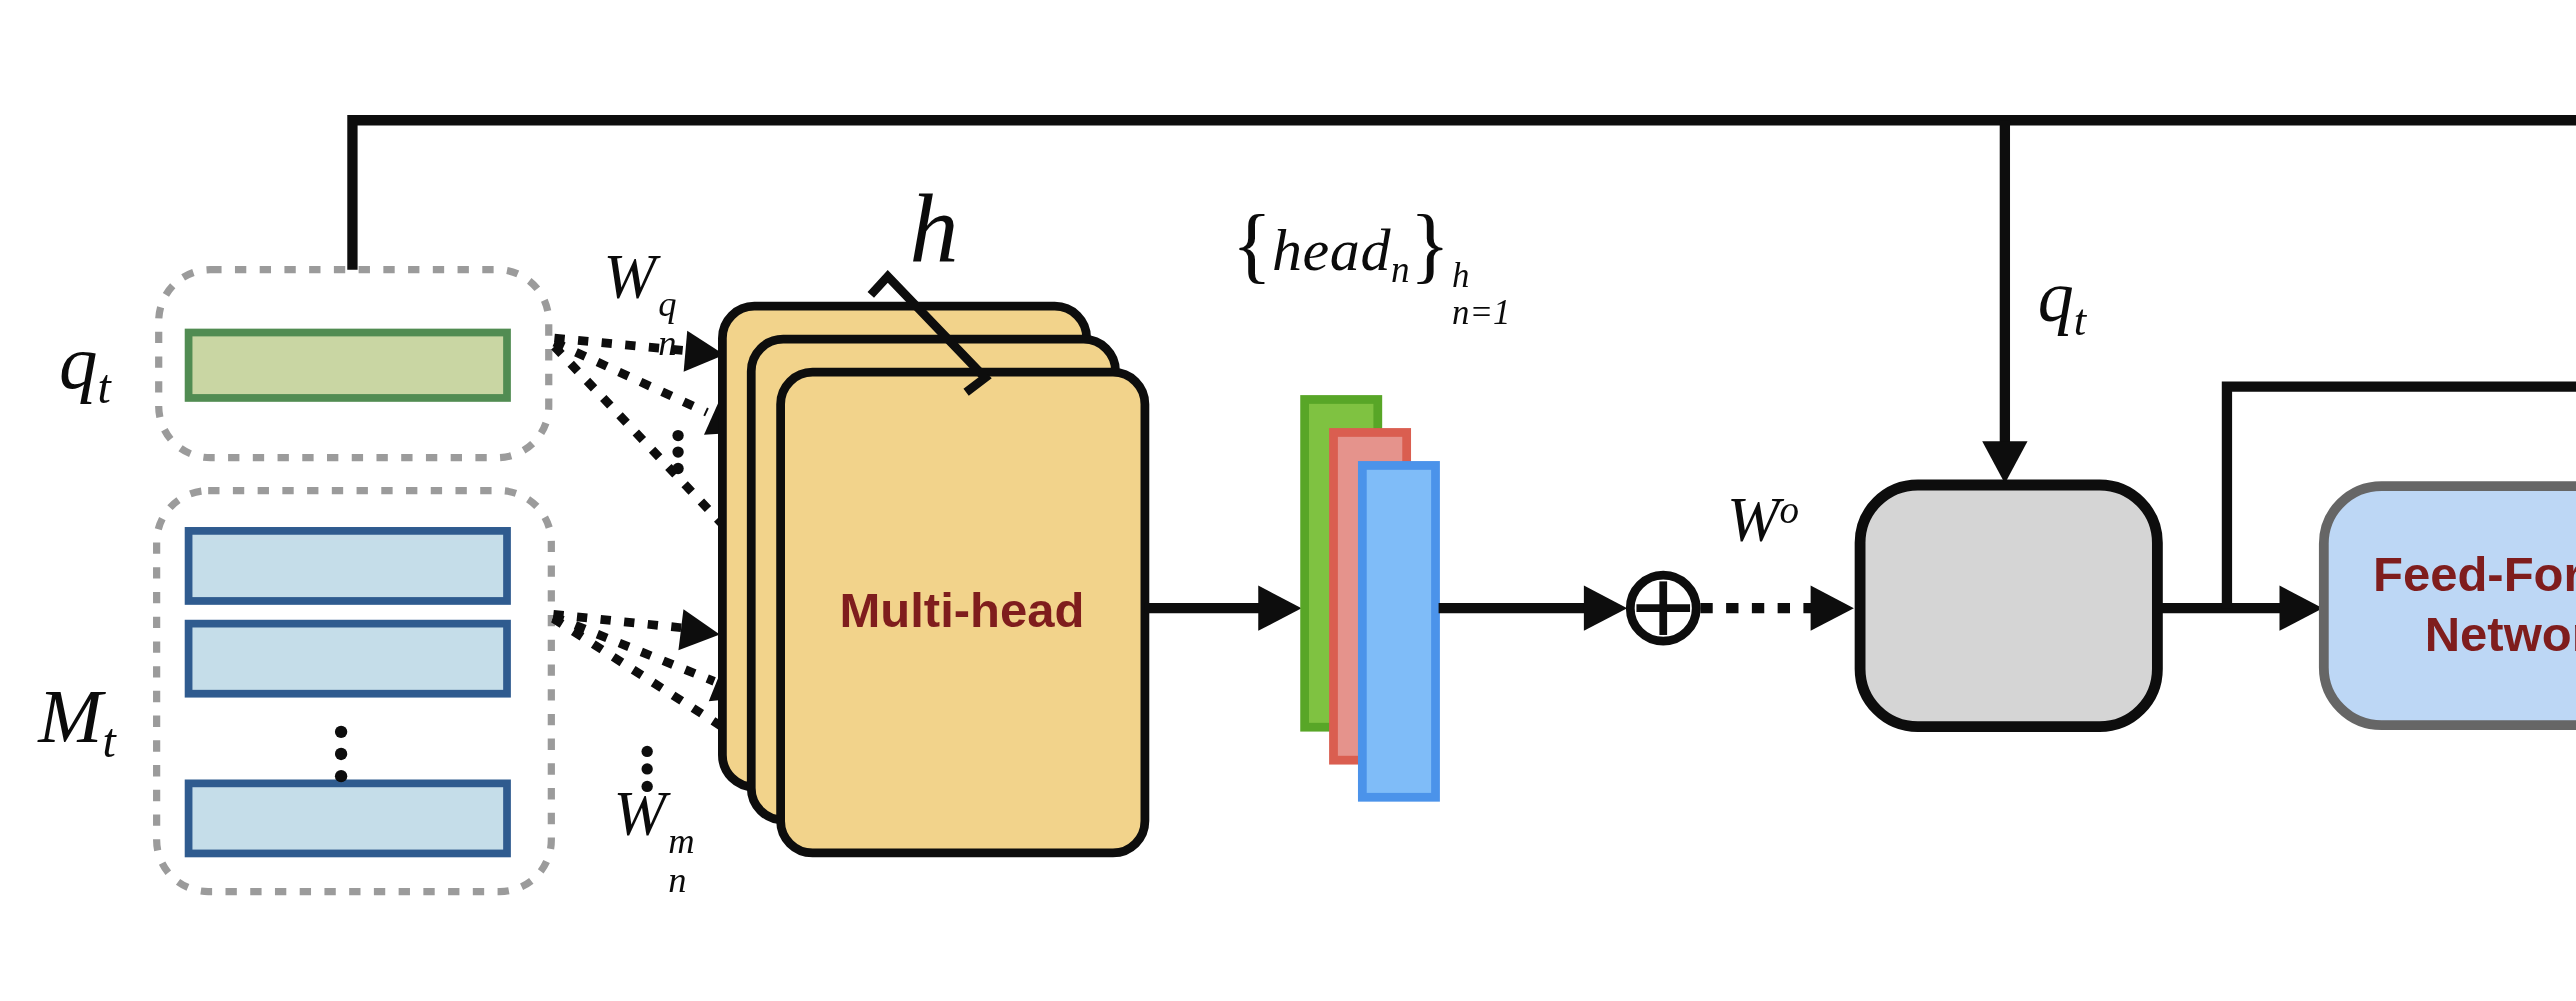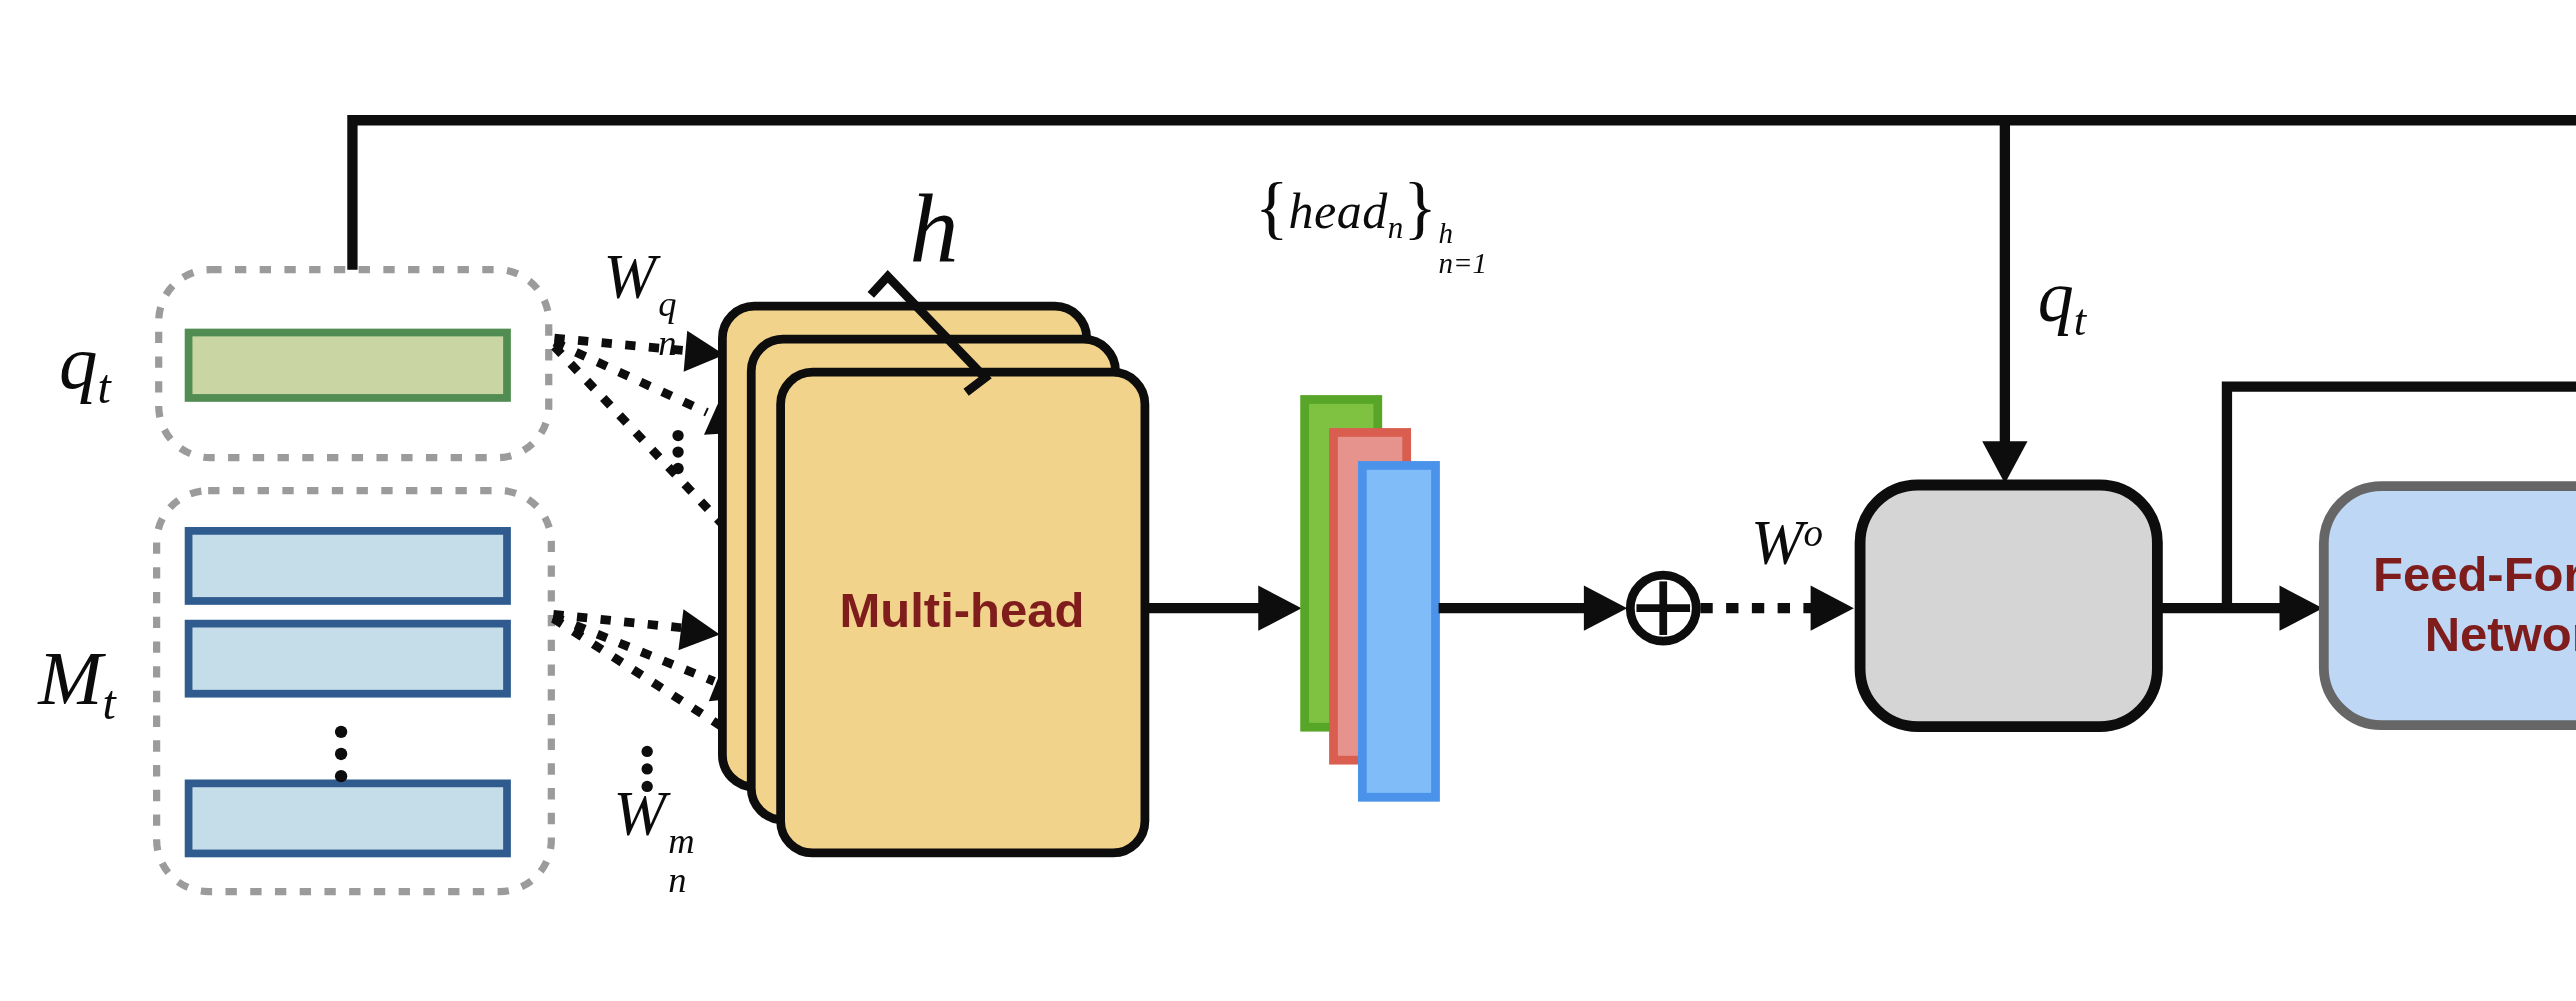--- a/index.html
+++ b/index.html
@@ -14,21 +14,21 @@
       font-size:0.58em;line-height:1.05;margin-left:0.06em;font-style:italic;}
   .ss .up,.ss .dn{display:block;}
   .boxlabel{font-family:"Liberation Sans",sans-serif;font-weight:700;font-style:normal;
             text-align:center;line-height:1.22;color:#7f1d1d;}
   .brace{font-style:normal;font-size:1.40em;font-weight:400;position:relative;top:0.04em;}
   .hw{letter-spacing:0.01em;}
   .m150{font-size:77px;}
   .m140{font-size:72px;}
   .m120{font-size:63px;}
   .m190{font-size:98px;}
-  .m135{font-size:50px;}
+  .m135{font-size:60px;margin-top:40px;}
   .b96{font-size:49px;}
 </style>
 </head>
 <body>
 
 <div id="canvas">
 
 <svg id="diagram-svg" width="3664" height="1002" viewBox="0 0 7111 1944">
 
   <g stroke-linejoin="miter">
@@ -151,21 +151,21 @@
   <g>
     <line x1="6664" y1="1180" x2="6752" y2="1180" stroke-width="20" stroke="#0d0d0d"></line>
     <polygon points="6826,1180 6742,1136 6742,1224" fill="#0d0d0d"></polygon>
   </g>
 </svg>
 
 <div class="label math m150" style="left:85px;top:362px;">
   <span>q</span><sub>t</sub>
 </div>
 
-<div class="label math m150" style="left:77px;top:678px;">
+<div class="label math m150" style="left:77px;top:716px;">
   <span>M</span><sub>t</sub>
 </div>
 
 <div class="label math m120" style="left:640px;top:301px;">
   <span>W</span><span class="ss">
         <span class="up">q</span>
         <span class="dn">n</span>
       </span>
 </div>
 
@@ -184,21 +184,21 @@
   <span class="brace">{</span><span class="hw">head</span><sub>n</sub><span class="brace">}</span><span class="ss">
         <span class="up">h</span>
         <span class="dn">n=1</span>
       </span>
 </div>
 
 <div class="label boxlabel b96" style="left:962px;top:611px;">
   <div>Multi-head</div>
 </div>
 
-<div class="label math m120" style="left:1763px;top:543px;margin-left:24px;">
+<div class="label math m120" style="left:1763px;top:520px;">
   <span>W</span><sup>o</sup>
 </div>
 
 
 <div class="label math m140" style="left:2062px;top:297px;">
   <span>q</span><sub>t</sub>
 </div>
 
 <div class="label boxlabel b96" style="left:2535px;top:605px;">
   <div>Feed-Forward</div>

